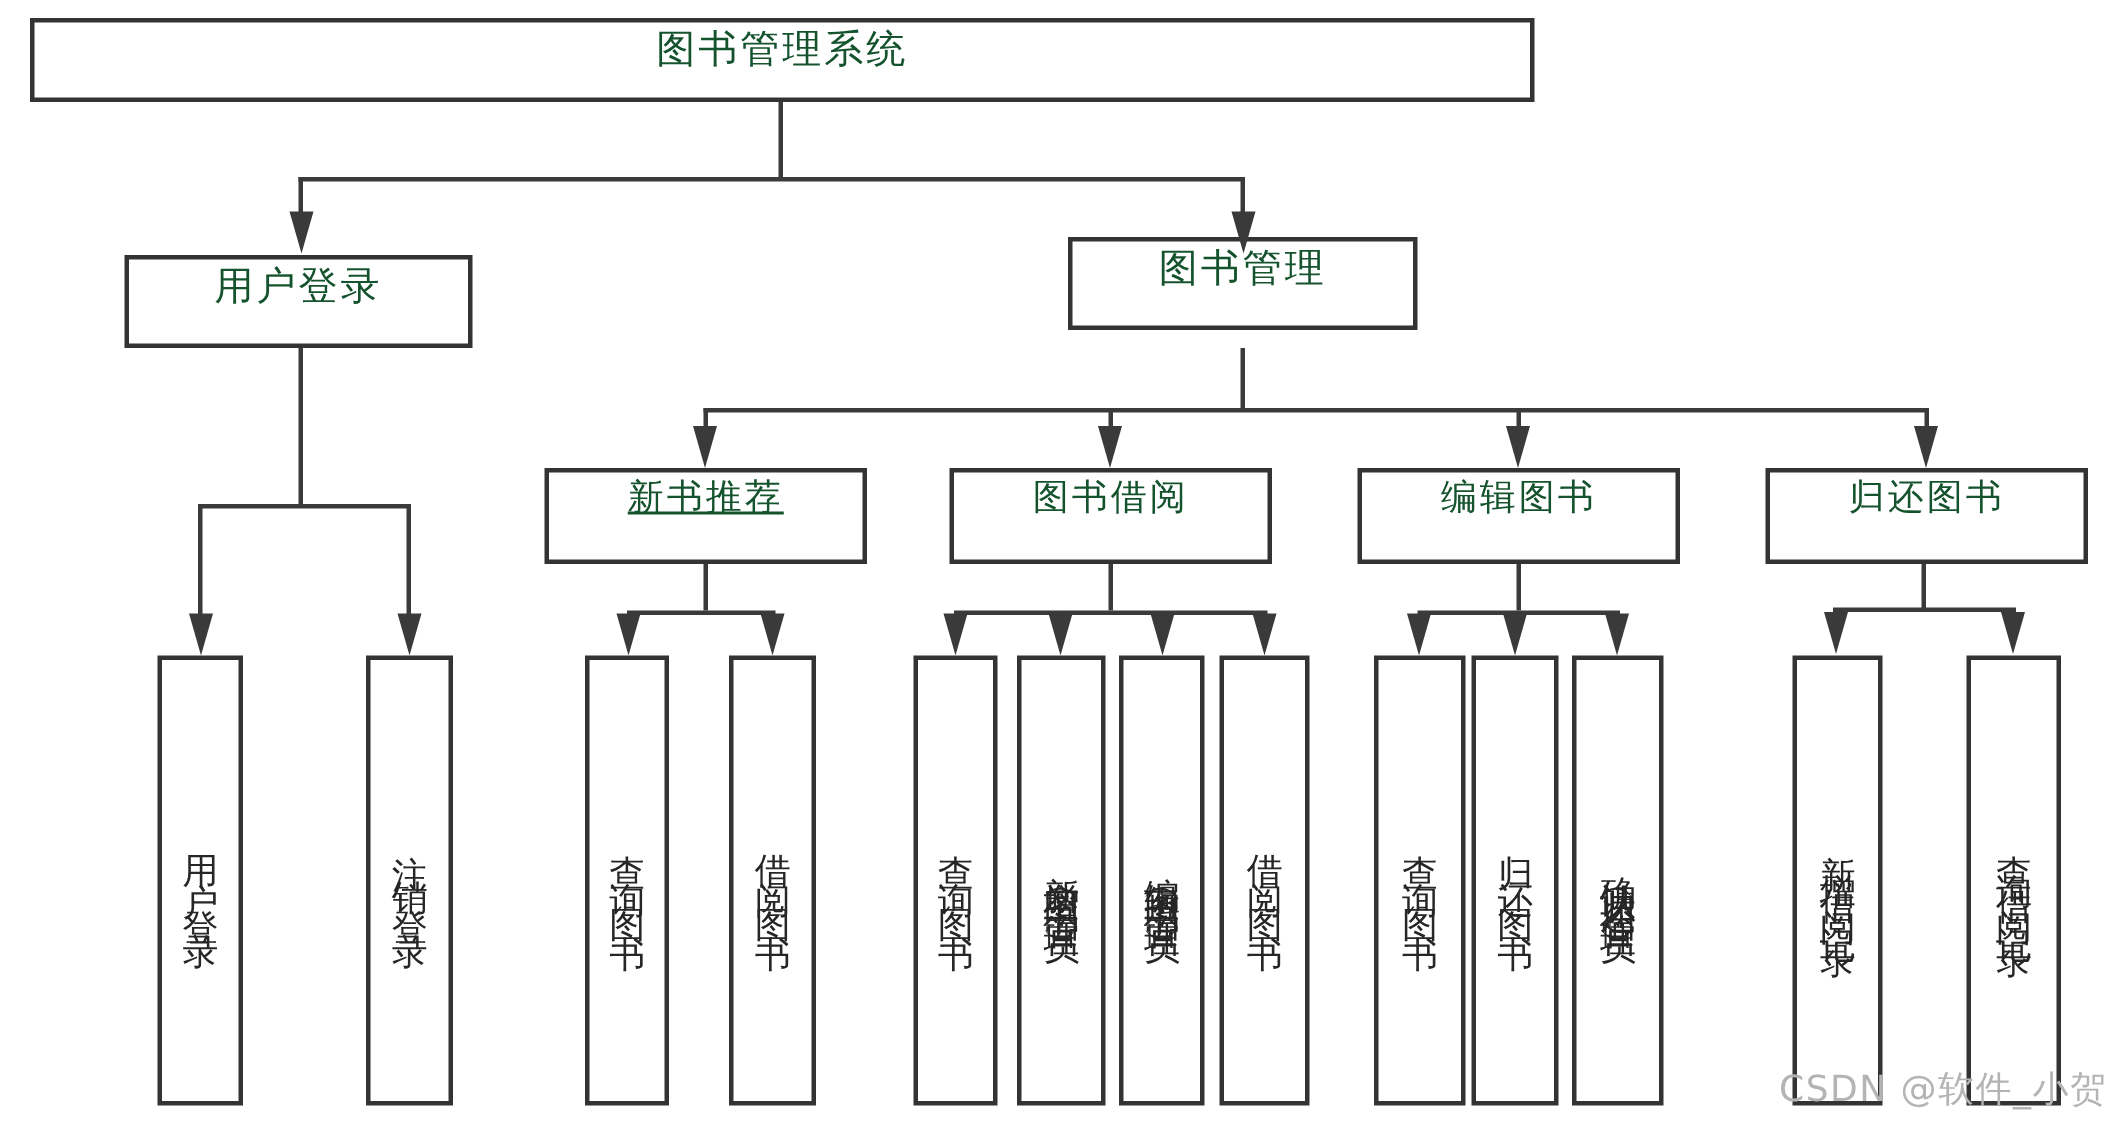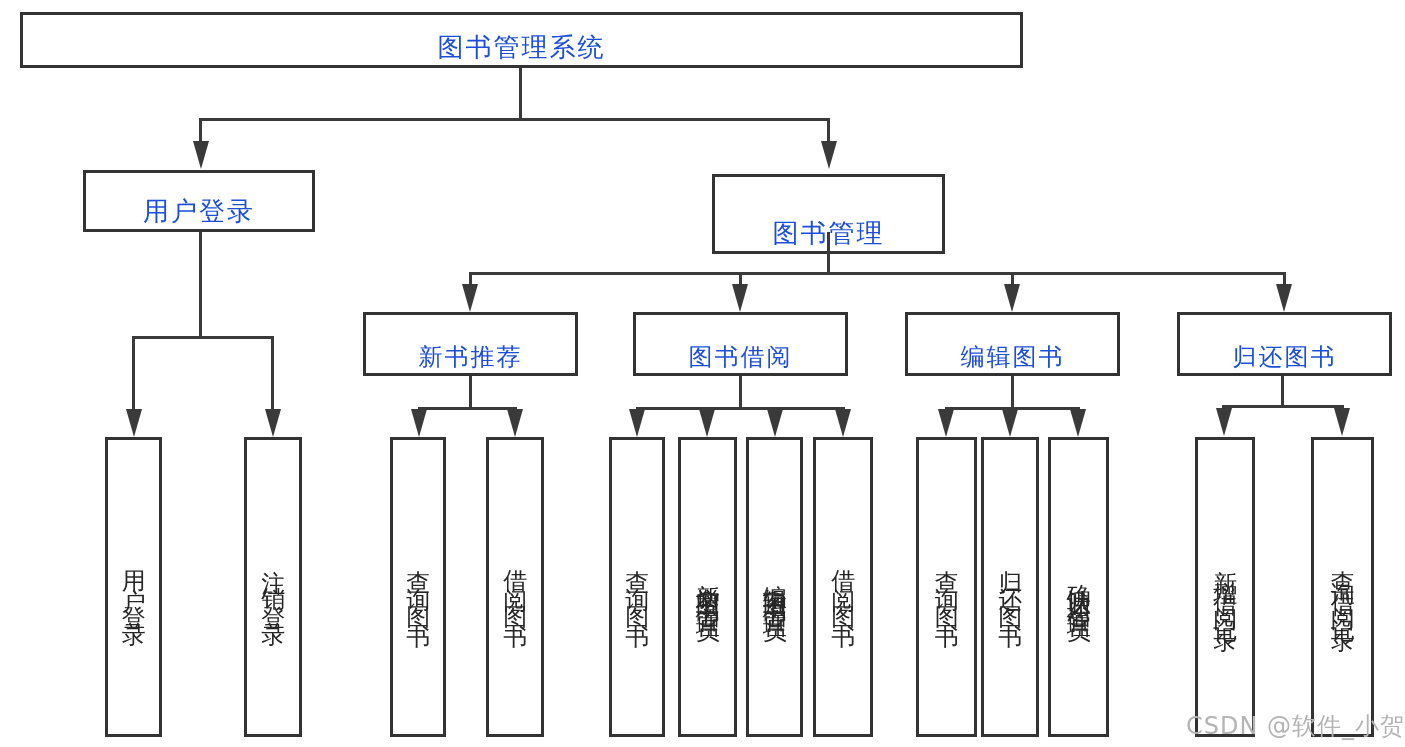--- a/index.html
+++ b/index.html
@@ -10,24 +10,24 @@
     background: #ffffff;
     overflow: hidden;
     font-family: "DejaVu Sans", "Liberation Sans", sans-serif;
   }
   
   .node {
     position: absolute;
     border: 3px solid #333333;
     background: #ffffff;
     display: flex;
-    align-items: flex-end;
+    align-items: flex-start;
     justify-content: center;
     font-size: 26px;
-    color: #1d4ed8;
+    color: #14532d;
     box-sizing: border-box;
     letter-spacing: 2px;
   }
   
   .vbox {
     position: absolute;
     top: 437px;
     height: 300px;
     border: 3px solid #333333;
     background: #ffffff;
@@ -69,25 +69,25 @@
 <div id="stage">
 
   <div class="node" style="left:20px; top:12px; width:1003px; height:56px;">
     <span>图书管理系统</span>
   </div>
 
   <div class="node" style="left:83px; top:170px; width:232px; height:62px;">
     <span>用户登录</span>
   </div>
 
-  <div class="node" style="left:712px; top:174px; width:233px; height:80px;">
+  <div class="node" style="left:712px; top:158px; width:233px; height:62px;">
     <span>图书管理</span>
   </div>
 
-  <div class="node" style="left:363px; top:312px; width:215px; height:64px; font-size:24px;">
+  <div class="node" style="left:363px; top:312px; width:215px; height:64px; font-size:24px;text-decoration:underline;">
     <span>新书推荐</span>
   </div>
 
   <div class="node" style="left:633px; top:312px; width:215px; height:64px; font-size:24px;">
     <span>图书借阅</span>
   </div>
 
   <div class="node" style="left:905px; top:312px; width:215px; height:64px; font-size:24px;">
     <span>编辑图书</span>
   </div>

